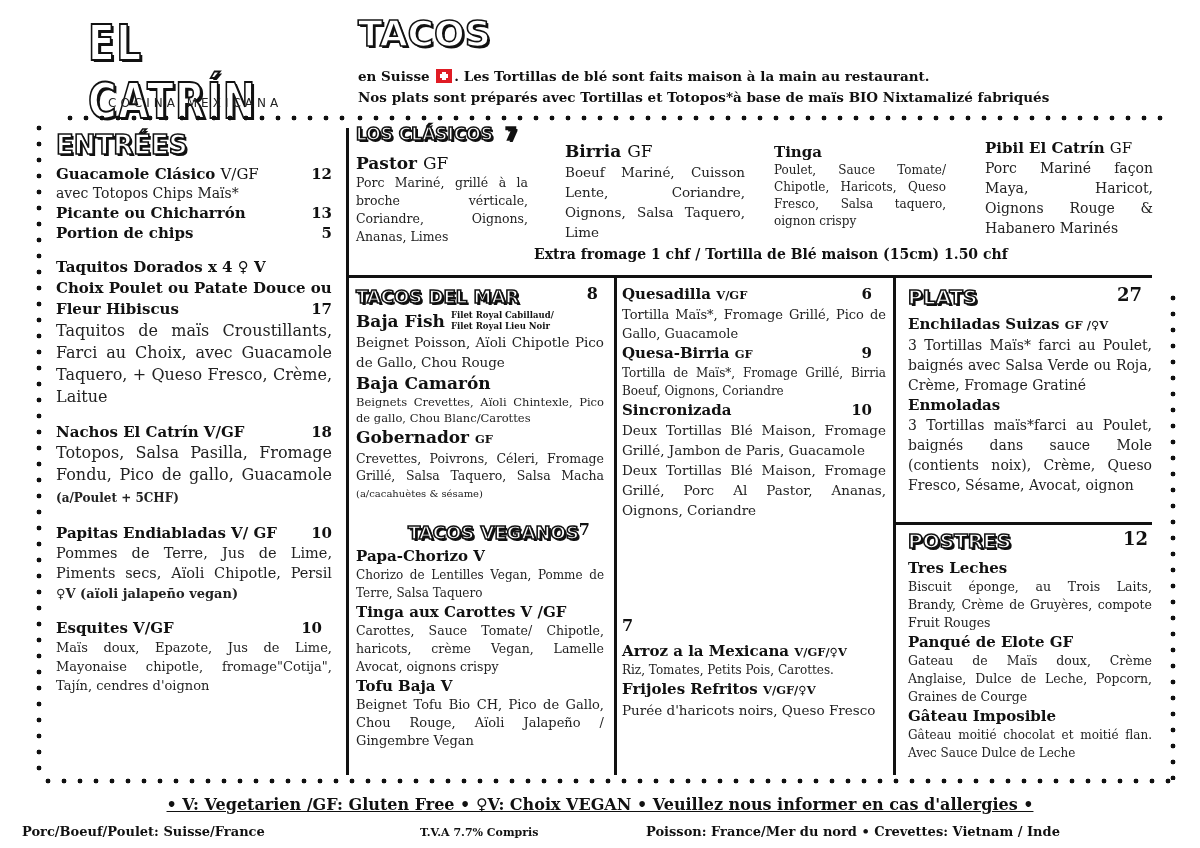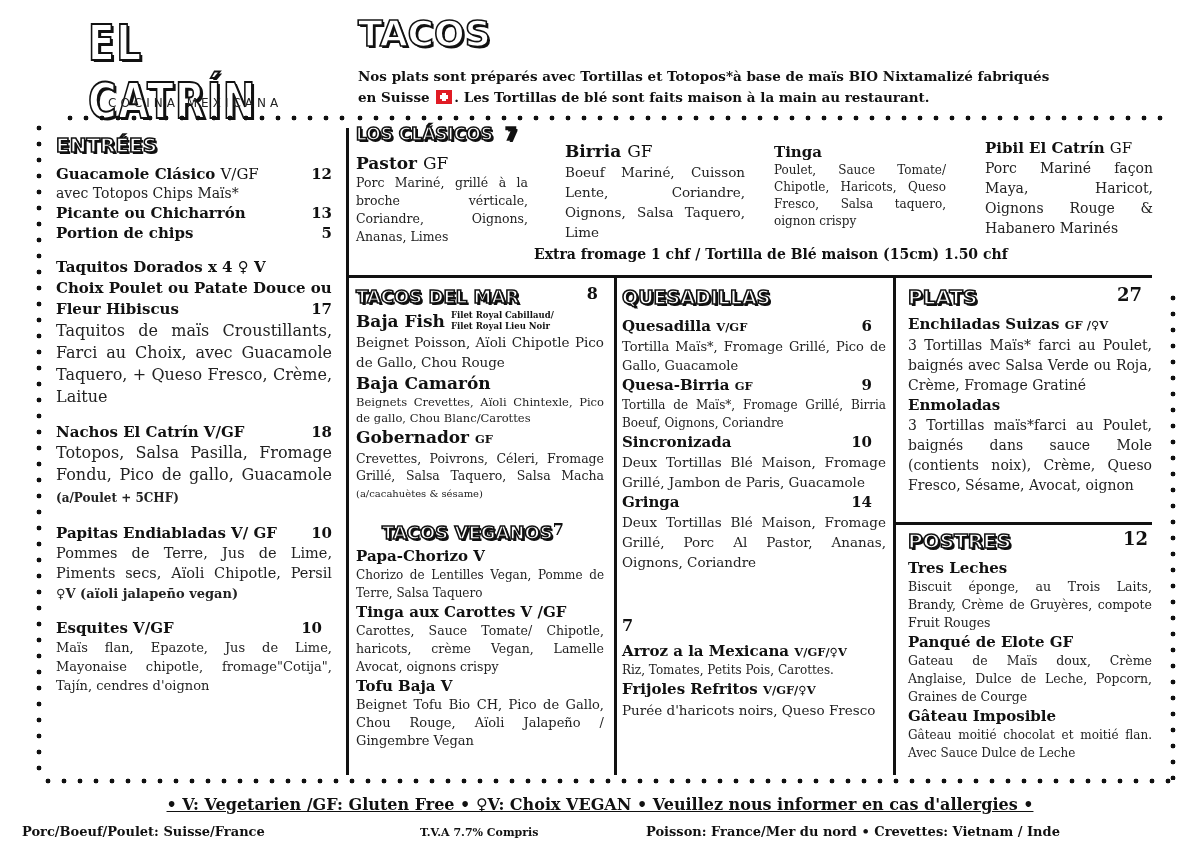--- a/index.html
+++ b/index.html
@@ -10,42 +10,42 @@
   .desc{font-family:"DejaVu Serif",serif;font-size:13px;line-height:19px;color:#222;text-align:justify;}
   .desc.small{font-size:11.5px;line-height:16px;}
   .name{font-family:"DejaVu Serif",serif;font-weight:bold;font-size:15px;line-height:20px;color:#111;display:flex;justify-content:space-between;}
   .name.big{font-size:17px;line-height:22px;}
   .tag{font-weight:normal;}
   .tagb{font-size:11.5px;font-weight:bold;}
   .dots-h{position:absolute;height:6px;background-image:radial-gradient(circle,#111 2.4px,transparent 2.6px);background-size:16px 6px;background-repeat:repeat-x;}
   .dots-v{position:absolute;width:6px;background-image:radial-gradient(circle,#111 2.4px,transparent 2.6px);background-size:6px 16px;background-repeat:repeat-y;}
   .vline{position:absolute;background:#111;width:3px;}
   .hline{position:absolute;background:#111;height:3px;}
-  .sec-title{font-size:20px;line-height:26px;}
+  .sec-title{font-size:26px;line-height:26px;}
   .gap{height:14px;}
   .logo-title{font-family:"DejaVu Sans",sans-serif;font-weight:bold;font-size:50px;letter-spacing:2px;color:#fff;-webkit-text-stroke:2px #111;text-shadow:3px 2px 0 #111;transform:scaleX(0.78);transform-origin:left top;}
   .logo-sub{font-family:"DejaVu Sans",sans-serif;font-size:12px;letter-spacing:4px;color:#222;}
   .flag{display:inline-block;width:16px;height:14px;background:#e01b24;position:relative;vertical-align:-2px;margin:0 2px;}
   .flag:before{content:"";position:absolute;left:6px;top:3px;width:4px;height:8px;background:#fff;}
   .flag:after{content:"";position:absolute;left:4px;top:5px;width:8px;height:4px;background:#fff;}
   .legend{font-family:"DejaVu Serif",serif;font-weight:bold;font-size:16px;text-decoration:underline;}
   .foot{font-family:"DejaVu Serif",serif;font-weight:bold;font-size:13px;}
 </style>
 </head>
 <body>
 
 <div class="abs" style="left:88px;top:14px;width:230px;">
   <div class="logo-title">EL CATRÍN</div>
   <div class="logo-sub" style="position:absolute;left:20px;top:82px;">COCINA MEXICANA</div>
 </div>
 
 <div class="abs outline" style="left:358px;top:12px;font-size:36px;line-height:44px;">TACOS</div>
 <div class="abs slab" style="left:358px;top:66px;font-size:13.5px;line-height:21px;width:810px;">
+  <div><span>en Suisse</span> <span class="flag"></span><span>. Les Tortillas de blé sont faits maison à la main au restaurant.</span></div>
   <div>Nos plats sont préparés avec Tortillas et Totopos*à base de maïs BIO Nixtamalizé fabriqués</div>
-  <div><span>en Suisse</span> <span class="flag"></span><span>. Les Tortillas de blé sont faits maison à la main au restaurant.</span></div>
 </div>
 
 <div class="dots-h" style="left:62px;top:115px;width:286px;"></div>
 <div class="dots-h" style="left:352px;top:115px;width:820px;"></div>
 <div class="dots-v" style="left:36px;top:120px;height:660px;"></div>
 <div class="dots-v" style="left:1170px;top:290px;height:490px;"></div>
 <div class="dots-h" style="left:40px;top:778px;width:1135px;"></div>
 
 <div class="vline" style="left:346px;top:128px;height:647px;"></div>
 <div class="hline" style="left:346px;top:275px;width:806px;"></div>
@@ -90,21 +90,21 @@
   <div class="name">
       <span>Papitas Endiabladas V/ GF</span>
       <span>10</span>
     </div>
   <div class="desc" style="font-size:14.5px;line-height:20px;"><span>Pommes de Terre, Jus de Lime, Piments secs, Aïoli Chipotle, Persil</span> <b style="font-size:13px;">♀V (aïoli jalapeño vegan)</b></div>
   <div class="gap"></div>
   <div class="name">
       <span>Esquites V/GF</span>
       <span style="margin-right:10px;">10</span>
     </div>
-  <div class="desc" style="font-size:13px;">Maïs flan, Epazote, Jus de Lime, Mayonaise chipotle, fromage"Cotija", Tajín, cendres d'oignon</div>
+  <div class="desc" style="font-size:13px;">Maïs doux, Epazote, Jus de Lime, Mayonaise chipotle, fromage"Cotija", Tajín, cendres d'oignon</div>
 </div>
 
 <div class="abs" style="left:356px;top:124px;width:800px;">
   <div class="outline" style="font-size:17px;line-height:20px;"><span>LOS CLÁSICOS</span>&nbsp; <span style="color:#111;">7</span></div>
 </div>
 <div class="abs" style="left:356px;top:152px;width:172px;">
   <div class="name big">
       <span><span>Pastor</span> <span class="tag">GF</span></span>
     </div>
   <div class="desc" style="font-size:12.5px;line-height:18px;">Porc Mariné, grillé à la broche vérticale, Coriandre, Oignons, Ananas, Limes</div>
@@ -141,53 +141,48 @@
   <div class="desc" style="font-size:13.5px;line-height:20px;">Beignet Poisson, Aïoli Chipotle Pico de Gallo, Chou Rouge</div>
   <div class="name big">Baja Camarón</div>
   <div class="desc small">Beignets Crevettes, Aïoli Chintexle, Pico de gallo, Chou Blanc/Carottes</div>
   <div class="name big">
       <span><span>Gobernador</span> <span class="tagb">GF</span></span>
     </div>
   <div class="desc" style="font-size:12.5px;line-height:17px;"><span>Crevettes, Poivrons, Céleri, Fromage Grillé, Salsa Taquero, Salsa Macha</span> <span style="font-size:10px;">(a/cacahuètes &amp; sésame)</span></div>
 </div>
 
 <div class="abs" style="left:356px;top:520px;width:248px;">
-  <div style="display:flex;justify-content:center;">
+  <div style="display:flex;justify-content:flex-end;">
       <span class="outline sec-title" style="font-size:18px;">TACOS VEGANOS</span>
       <span class="slab" style="font-size:16px;margin-right:14px;">7</span>
     </div>
   <div class="name">Papa-Chorizo V</div>
   <div class="desc" style="font-size:12px;line-height:18px;">Chorizo de Lentilles Vegan, Pomme de Terre, Salsa Taquero</div>
   <div class="name">Tinga aux Carottes V /GF</div>
   <div class="desc" style="font-size:12.5px;line-height:18px;">Carottes, Sauce Tomate/ Chipotle, haricots, crème Vegan, Lamelle Avocat, oignons crispy</div>
   <div class="name">Tofu Baja V</div>
   <div class="desc" style="font-size:13px;line-height:18px;">Beignet Tofu Bio CH, Pico de Gallo, Chou Rouge, Aïoli Jalapeño / Gingembre Vegan</div>
 </div>
 
 <div class="abs" style="left:622px;top:284px;width:264px;">
-  <div class="outline sec-title" style="font-size:19px;margin-bottom:6px;">QUESADILLAS</div>
   <div class="name">
       <span><span>Quesadilla</span> <span class="tagb">V/GF</span></span>
       <span style="margin-right:14px;">6</span>
     </div>
   <div class="desc" style="font-size:13px;line-height:19px;">Tortilla Maïs*, Fromage Grillé, Pico de Gallo, Guacamole</div>
   <div class="name">
       <span><span>Quesa-Birria</span> <span class="tagb">GF</span></span>
       <span style="margin-right:14px;">9</span>
     </div>
   <div class="desc" style="font-size:12px;line-height:18px;">Tortilla de Maïs*, Fromage Grillé, Birria Boeuf, Oignons, Coriandre</div>
   <div class="name">
       <span>Sincronizada</span>
       <span style="margin-right:14px;">10</span>
     </div>
   <div class="desc" style="font-size:13.5px;line-height:20px;">Deux Tortillas Blé Maison, Fromage Grillé, Jambon de Paris, Guacamole</div>
-  <div class="name">
-      <span>Gringa</span>
-      <span style="margin-right:14px;">14</span>
-    </div>
   <div class="desc" style="font-size:13.5px;line-height:20px;">Deux Tortillas Blé Maison, Fromage Grillé, Porc Al Pastor, Ananas, Oignons, Coriandre</div>
 </div>
 
 <div class="abs" style="left:622px;top:616px;width:264px;">
   <div style="display:flex;justify-content:space-between;">
       <span class="slab" style="font-size:16px;margin-right:6px;">7</span>
     </div>
   <div class="name" style="margin-top:6px;">
       <span><span>Arroz a la Mexicana</span> <span class="tagb">V/GF/♀V</span></span>
     </div>

